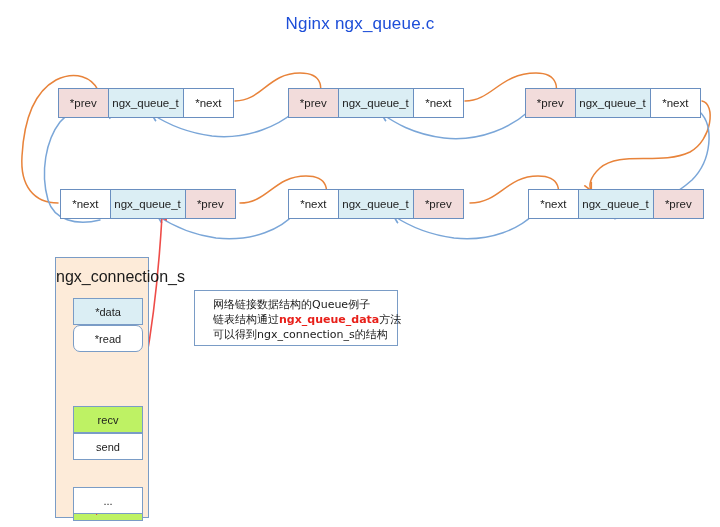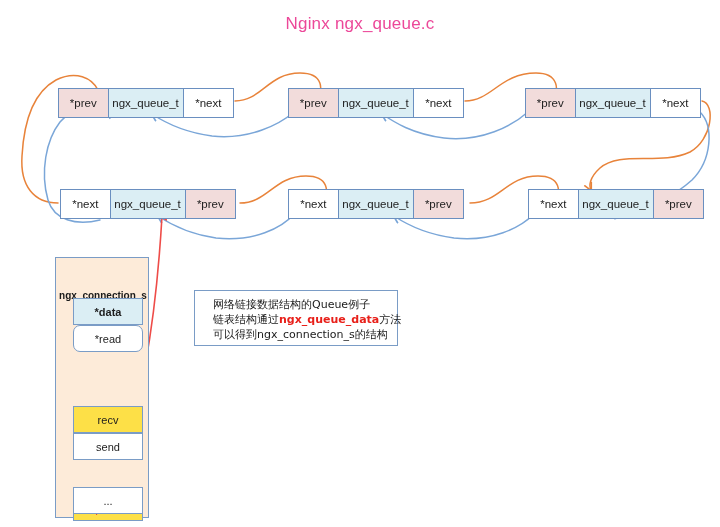--- a/index.html
+++ b/index.html
@@ -17,21 +17,21 @@
     background: #ffffff;
     overflow: hidden;
   }
   #title {
     position: absolute;
     left: 0;
     top: 14px;
     width: 720px;
     text-align: center;
     font-size: 17px;
-    color: #ec4899;
+    color: #1d4ed8;
     letter-spacing: 0.2px;
   }
   #arrows {
     position: absolute;
     left: 0;
     top: 0;
     width: 720px;
     height: 527px;
     pointer-events: none;
   }
@@ -71,41 +71,40 @@
     box-sizing: border-box;
     border: 1px solid #7a9cc6;
     background: #fdebd9;
   }
   #struct-title {
     position: absolute;
     left: 0;
     top: 10px;
     width: 94px;
     text-align: center;
-    font-size: 10px;
-    font-weight: bold;
+    font-size: 16px;
+    font-weight: normal;
     color: #1a1a1a;
-    margin-top: 22px;
   }
   .field {
     position: absolute;
     left: 17px;
     width: 70px;
     height: 27px;
     box-sizing: border-box;
     border: 1px solid #7a9cc6;
     display: flex;
     align-items: center;
     justify-content: center;
     font-size: 11px;
     color: #1d1d1d;
   }
-  .field.blue { background: #dbeef4; font-weight: bold; }
+  .field.blue { background: #dbeef4; }
   .field.white { background: #ffffff; }
-  .field.pink { background: #fde047; }
+  .field.pink { background: #bef264; }
   .field.redtext { color: #e8403a; font-size: 12px; }
 
   
   #annot {
     position: absolute;
     left: 194px;
     top: 290px;
     width: 204px;
     height: 56px;
     box-sizing: border-box;

